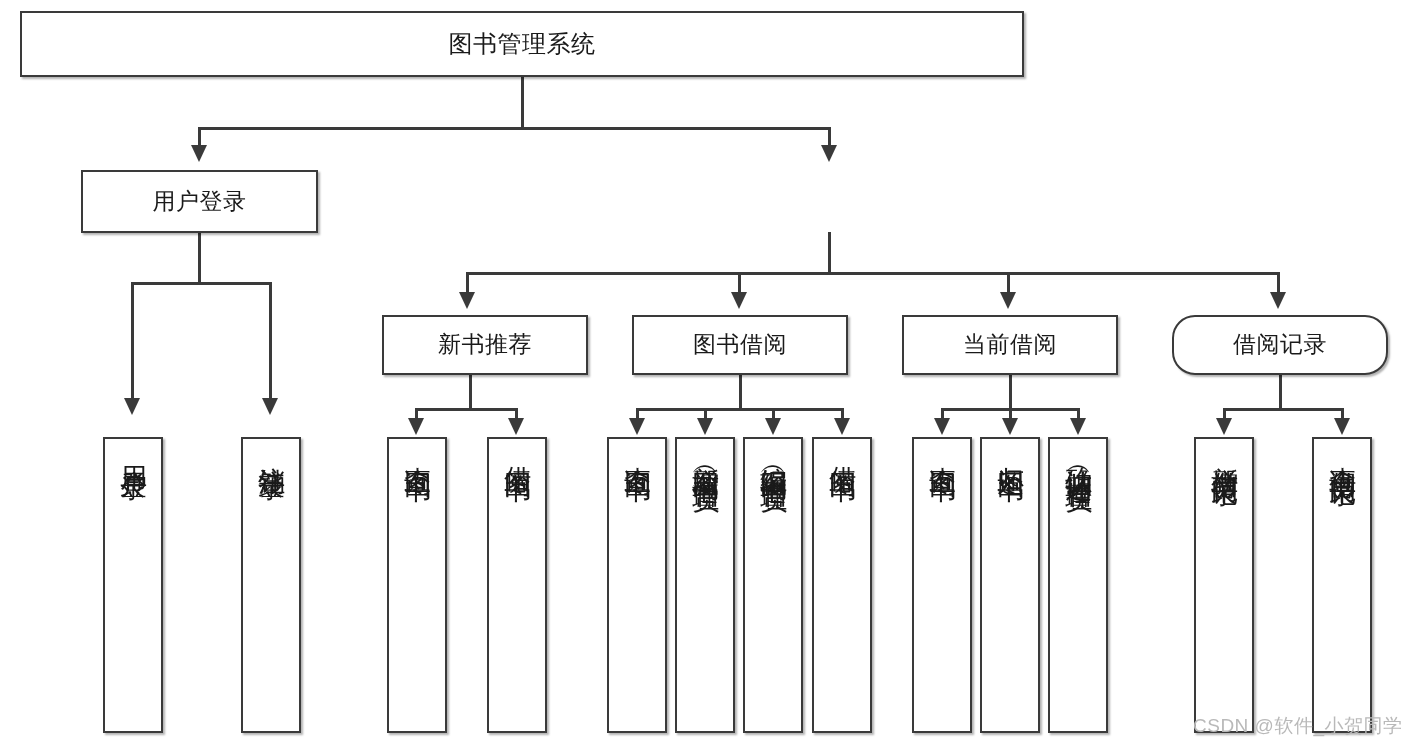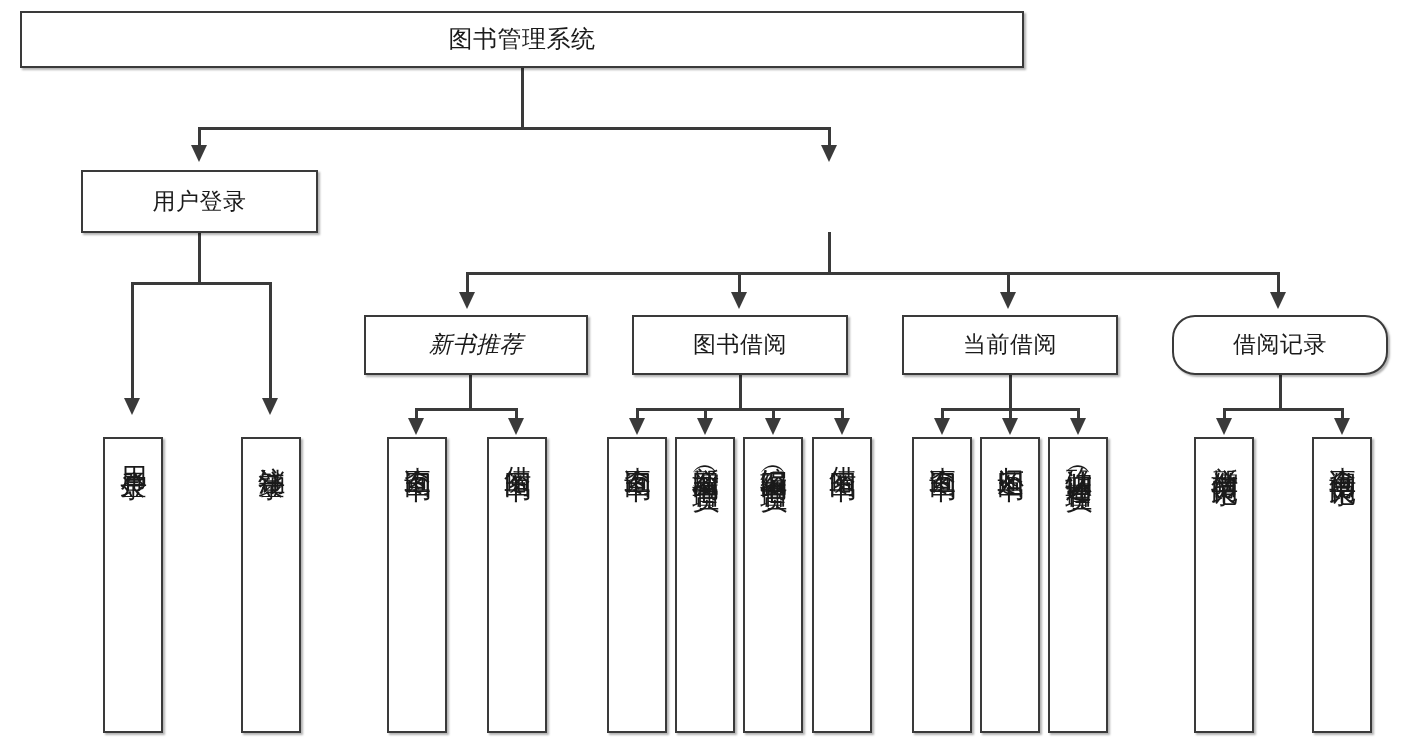--- a/index.html
+++ b/index.html
@@ -142,30 +142,30 @@
   <div class="vline" style="left:1077px; top:408px; height:12px;"></div>
   <div class="arrow" style="left:1070px; top:418px;"></div>
 
   <div class="vline" style="left:1279px; top:375px; height:33px;"></div>
   <div class="hline" style="left:1223px; top:408px; width:121px;"></div>
   <div class="vline" style="left:1223px; top:408px; height:12px;"></div>
   <div class="arrow" style="left:1216px; top:418px;"></div>
   <div class="vline" style="left:1341px; top:408px; height:12px;"></div>
   <div class="arrow" style="left:1334px; top:418px;"></div>
 
-  <div class="node title horiz" style="left:20px; top:11px; width:1004px; height:57px;">
+  <div class="node title horiz" style="left:20px; top:11px; width:1004px; height:66px;">
     <span class="label">图书管理系统</span>
   </div>
 
   <div class="node horiz" style="left:81px; top:170px; width:237px; height:63px;">
     <span class="label">用户登录</span>
   </div>
 
 
-  <div class="node horiz" style="left:364px; top:315px; width:224px; height:60px;font-style:italic;">
+  <div class="node horiz" style="left:382px; top:315px; width:206px; height:60px;">
     <span class="label">新书推荐</span>
   </div>
 
   <div class="node horiz" style="left:902px; top:315px; width:216px; height:60px;">
     <span class="label">当前借阅</span>
   </div>
 
   <div class="node horiz" style="left:632px; top:315px; width:216px; height:60px;">
     <span class="label">图书借阅</span>
   </div>
@@ -211,14 +211,15 @@
     <span class="label">确认归还（管理员）</span>
   </div>
 
   <div class="node vert" style="left:1194px; top:437px; width:60px; height:296px;">
     <span class="label">新增借阅记录</span>
   </div>
   <div class="node vert" style="left:1312px; top:437px; width:60px; height:296px;">
     <span class="label">查询借阅记录</span>
   </div>
 
+  <div id="watermark" style="left:1193px; top:713px;">CSDN @软件_小贺同学</div>
 
 </div>
 
 </body></html>

